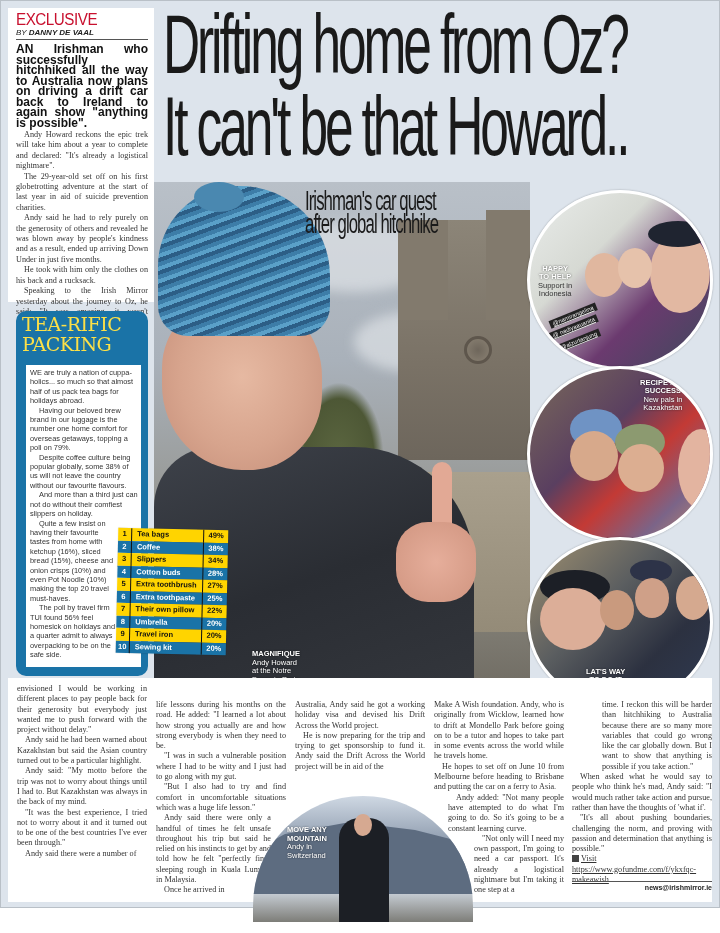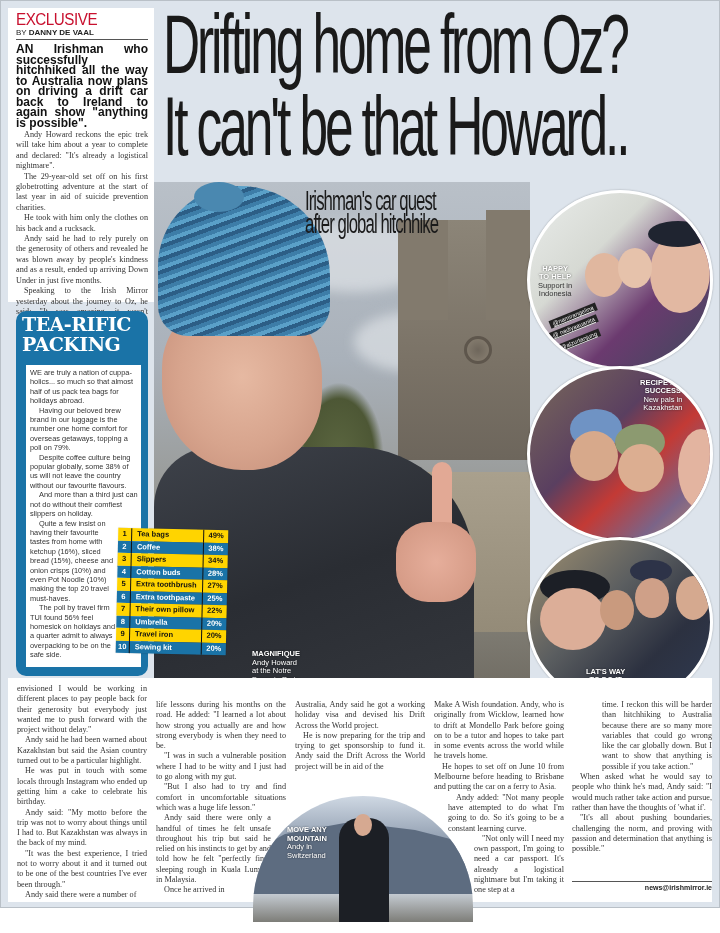--- a/index.html
+++ b/index.html
@@ -5,29 +5,29 @@
   * { box-sizing: border-box; margin: 0; padding: 0; }
   html, body { width: 720px; height: 933px; background: #ffffff; overflow: hidden; }
   body { position: relative; font-family: "Liberation Serif", serif; color: #222; }
 
   .page { position: absolute; left: 0; top: 0; width: 720px; height: 908px; background: #dde4ec; border: 1px solid #b9c0c7; }
   .page-bottom-shadow { position: absolute; left: 0; top: 908px; width: 720px; height: 25px; background: #fff; }
 
   
   .left-col { position: absolute; left: 8px; top: 8px; width: 146px; height: 294px; background: #fff; padding: 4px 6px 0 8px; }
   .exclusive { font-family: "Liberation Sans", sans-serif; color: #c8102e; font-size: 16px; letter-spacing: -0.5px; line-height: 16px; font-weight: normal; transform: scaleX(0.95); transform-origin: left; }
-  .byline { font-family: "Liberation Sans", sans-serif; font-size: 8px; color: #222; border-bottom: 1px solid #555; padding-bottom: 2px; margin-bottom: 4px; }
+  .byline { font-family: "Liberation Sans", sans-serif; font-size: 8px; color: #222; border-bottom: 1px solid #555; padding-bottom: 2px; margin-bottom: 4px; font-style: italic; }
   .byline b { font-weight: bold; }
   .intro { font-family: "Liberation Sans", sans-serif; font-weight: bold; font-size: 12px; line-height: 10.5px; text-align: justify; margin-bottom: 2px; color: #111; }
   .body-text { font-size: 8.2px; line-height: 10.4px; text-align: justify; color: #333; }
   .body-text p { text-indent: 8px; }
 
   
   .tea-box { position: absolute; left: 16px; top: 311px; width: 132px; height: 365px; background: #1a73a7; border-radius: 10px; }
-  .tea-title { position: absolute; left: 6px; top: 3px; width: 124px; color: #ffffff; font-family: "DejaVu Serif", serif; font-weight: bold; font-size: 19px; line-height: 20px; letter-spacing: -0.5px; }
+  .tea-title { position: absolute; left: 6px; top: 3px; width: 124px; color: #fde047; font-family: "DejaVu Serif", serif; font-weight: normal; font-size: 19px; line-height: 20px; letter-spacing: -0.5px; }
   .tea-inner { position: absolute; left: 10px; top: 54px; width: 115px; height: 302px; background: #fff; padding: 3px 3px 0 4px; font-family: "Liberation Sans", sans-serif; font-size: 7.4px; line-height: 9.4px; color: #333; }
   .tea-inner p { text-indent: 9px; }
   .tea-inner p:first-child { text-indent: 0; }
   .tea-inner .narrow { width: 88px; }
 
   
   .rank-table { position: absolute; left: 117px; top: 529px; width: 110px; font-family: "Liberation Sans", sans-serif; font-weight: bold; font-size: 7.5px; border-collapse: collapse; transform: rotate(1.2deg); box-shadow: 0 0 1px rgba(0,0,0,0.3); }
   .rank-row { display: flex; height: 12.5px; align-items: center; }
   .rank-row.y { background: #ffd400; color: #111; }
   .rank-row.b { background: #1a73a7; color: #fff; }
@@ -103,22 +103,22 @@
 <div class="left-col">
   <div class="exclusive">EXCLUSIVE</div>
   <div class="byline">
     <span>BY</span>
     <b>DANNY DE VAAL</b>
   </div>
   <div class="intro">AN Irishman who successfully hitchhiked all the way to Australia now plans on driving a drift car back to Ireland to again show "anything is possible".</div>
   <div class="body-text">
     <p>Andy Howard reckons the epic trek will take him about a year to complete and declared: "It's already a logistical nightmare".</p>
     <p>The 29-year-old set off on his first globetrotting adventure at the start of last year in aid of suicide prevention charities.</p>
+    <p>Andy said he had to rely purely on the generosity of others and revealed he was blown away by people's kindness and as a result, ended up arriving Down Under in just five months.</p>
     <p>He took with him only the clothes on his back and a rucksack.</p>
-    <p>Andy said he had to rely purely on the generosity of others and revealed he was blown away by people's kindness and as a result, ended up arriving Down Under in just five months.</p>
     <p>Speaking to the Irish Mirror yesterday about the journey to Oz, he said: "It was amazing, it wasn't anything like I thought it was going to be. I had given myself about a year and a half to complete it and I had</p>
   </div>
 </div>
 
 <div class="main-photo">
   <div class="sky-cloud" style="left:120px;top:40px;width:160px;height:70px;"></div>
   <div class="sky-cloud" style="left:200px;top:130px;width:120px;height:60px;"></div>
   <div class="cathedral">
     <div class="tower" style="left:0;top:0;width:50px;height:100px;"></div>
     <div class="tower" style="left:88px;top:-10px;width:52px;height:110px;"></div>
@@ -256,21 +256,20 @@
       <span class="rank-item">Sewing kit</span>
       <span class="rank-pct">20%</span>
     </div>
 </div>
 
 <div class="bottom-band"></div>
 
 <div class="col col1">
   <p class="first-line">envisioned I would be working in different places to pay people back for their generosity but everybody just wanted me to push forward with the project without delay."</p>
   <p>Andy said he had been warned about Kazakhstan but said the Asian country turned out to be a particular highlight.</p>
-  <p>He was put in touch with some locals through Instagram who ended up getting him a cake to celebrate his birthday.</p>
   <p>Andy said: "My motto before the trip was not to worry about things until I had to. But Kazakhstan was always in the back of my mind.</p>
   <p>"It was the best experience, I tried not to worry about it and it turned out to be one of the best countries I've ever been through."</p>
   <p>Andy said there were a number of</p>
 </div>
 
 <div class="col col2">
   <p class="first-line">life lessons during his months on the road. He added: "I learned a lot about how strong you actually are and how strong everybody is when they need to be.</p>
   <p>"I was in such a vulnerable position where I had to be witty and I just had to go along with my gut.</p>
   <p>"But I also had to try and find comfort in uncomfortable situations which was a huge life lesson."</p>
   <p style="width:115px">Andy said there were only a handful of times he felt unsafe throughout his trip but said he relied on his instincts to get by and told how he felt "perfectly fine" sleeping rough in Kuala Lumpur in Malaysia.</p>
@@ -298,15 +297,16 @@
   <p class="first-line">Make A Wish foundation. Andy, who is originally from Wicklow, learned how to drift at Mondello Park before going on to be a tutor and hopes to take part in some events across the world while he travels home.</p>
   <p>He hopes to set off on June 10 from Melbourne before heading to Brisbane and putting the car on a ferry to Asia.</p>
   <p style="margin-left:14px">Andy added: "Not many people have attempted to do what I'm going to do. So it's going to be a constant learning curve.</p>
   <p style="margin-left:40px">"Not only will I need my own passport, I'm going to need a car passport. It's already a logistical nightmare but I'm taking it one step at a</p>
 </div>
 
 <div class="col col5">
   <p class="first-line" style="padding-left:30px">time. I reckon this will be harder than hitchhiking to Australia because there are so many more variables that could go wrong like the car globally down. But I want to show that anything is possible if you take action."</p>
   <p>When asked what he would say to people who think he's mad, Andy said: "I would much rather take action and pursue, rather than have the thoughts of 'what if'.</p>
   <p>"It's all about pushing boundaries, challenging the norm, and proving with passion and determination that anything is possible."</p>
+  <p class="first-line"><span class="visit-mark"></span><span class="link">Visit https://www.gofundme.com/f/ykxfqc-makeawish</span></p>
 </div>
 
 <div class="sig">news@irishmirror.ie</div>
 
 </body></html>

